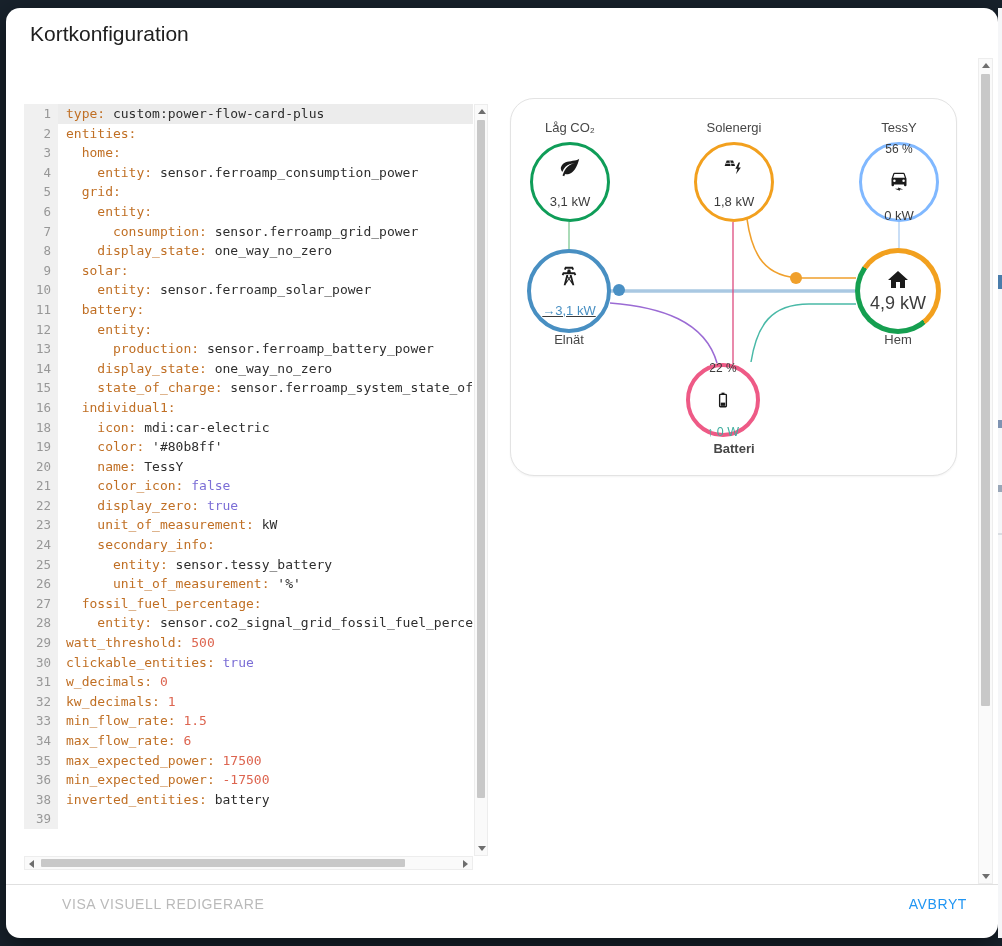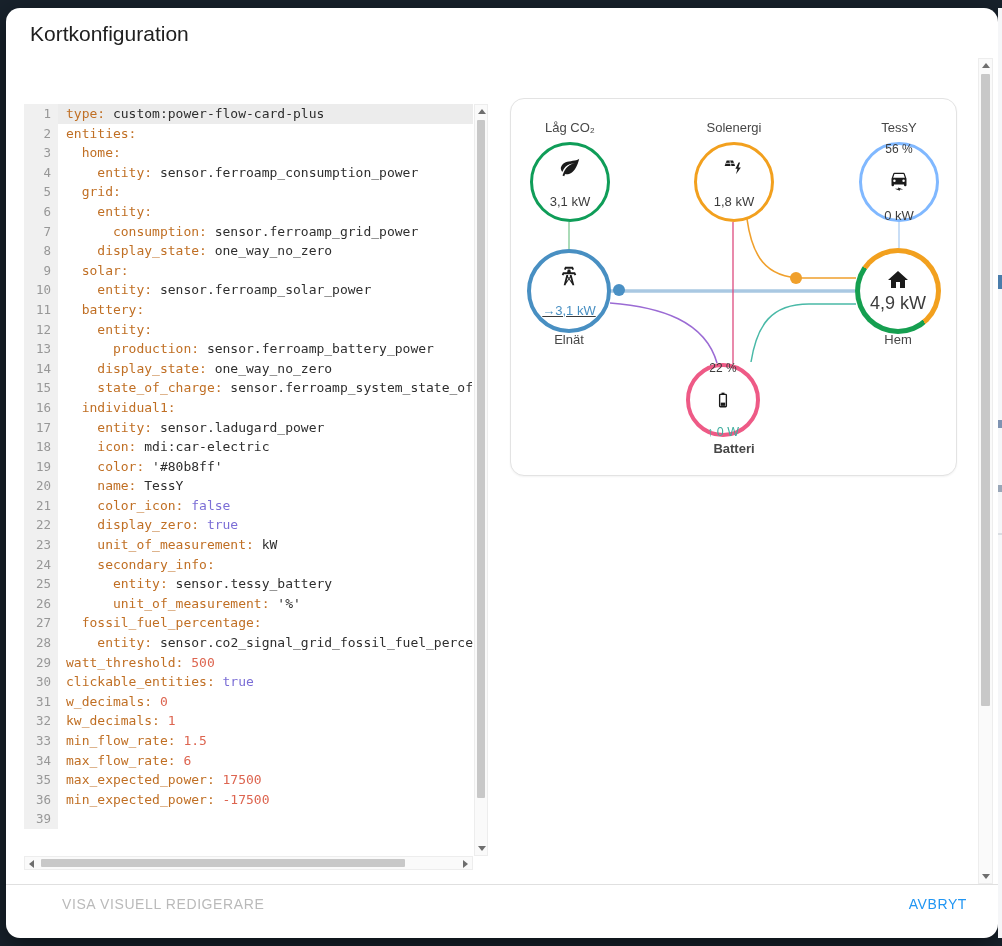--- a/index.html
+++ b/index.html
@@ -25,21 +25,21 @@
   .tri-up{width:0;height:0;border-left:4px solid transparent;border-right:4px solid transparent;border-bottom:5px solid #6e6e6e;}
   .tri-down{width:0;height:0;border-left:4px solid transparent;border-right:4px solid transparent;border-top:5px solid #6e6e6e;}
   .tri-left{width:0;height:0;border-top:4px solid transparent;border-bottom:4px solid transparent;border-right:5px solid #6e6e6e;}
   .tri-right{width:0;height:0;border-top:4px solid transparent;border-bottom:4px solid transparent;border-left:5px solid #6e6e6e;}
 
   .ed-sb-v{right:0;top:4px;width:14px;bottom:14px;}
   .ed-sb-h{left:0;bottom:0;height:14px;right:15px;}
 
   
   .card{position:absolute;left:504px;top:90px;width:445px;height:376px;background:#fff;
-    border:1px solid #e3e3e3;border-radius:14px;box-shadow:0 1px 2px rgba(0,0,0,.05);}
+    border:1px solid #e3e3e3;border-radius:24px;box-shadow:0 1px 2px rgba(0,0,0,.05);}
   .flows{position:absolute;left:0;top:0;width:445px;height:376px;}
   .node{position:absolute;background:#fff;border-radius:50%;display:flex;flex-direction:column;
     align-items:center;justify-content:center;gap:16px;font-size:13px;color:#3c3c3c;box-sizing:content-box;}
   .node-fossil{left:19px;top:43px;width:74px;height:74px;border:3px solid #0f9d58;}
   .node-solar{left:183px;top:43px;width:74px;height:74px;border:3px solid #f2a01e;}
   .node-tessy{left:348px;top:43px;width:74px;height:74px;border:3px solid #80b8ff;}
   .node-grid{left:16px;top:150px;width:76px;height:76px;border:4px solid #488fc2;text-decoration:underline;}
   .node-batt{left:175px;top:264px;width:66px;height:66px;border:4px solid #ee5a86;font-size:12.5px;}
   .home-ring{position:absolute;left:344px;top:149px;width:86px;height:86px;border-radius:50%;}
   .home-inner{position:absolute;left:5px;top:5px;right:5px;bottom:5px;background:#fff;border-radius:50%;
@@ -84,40 +84,40 @@
         <div class="ed-row"><div class="ed-gut">7</div><div class="ed-code"><span class="tk-t">      </span><span class="tk-k">consumption:</span><span class="tk-t"> sensor.ferroamp_grid_power</span></div></div>
         <div class="ed-row"><div class="ed-gut">8</div><div class="ed-code"><span class="tk-t">    </span><span class="tk-k">display_state:</span><span class="tk-t"> one_way_no_zero</span></div></div>
         <div class="ed-row"><div class="ed-gut">9</div><div class="ed-code"><span class="tk-t">  </span><span class="tk-k">solar:</span></div></div>
         <div class="ed-row"><div class="ed-gut">10</div><div class="ed-code"><span class="tk-t">    </span><span class="tk-k">entity:</span><span class="tk-t"> sensor.ferroamp_solar_power</span></div></div>
         <div class="ed-row"><div class="ed-gut">11</div><div class="ed-code"><span class="tk-t">  </span><span class="tk-k">battery:</span></div></div>
         <div class="ed-row"><div class="ed-gut">12</div><div class="ed-code"><span class="tk-t">    </span><span class="tk-k">entity:</span></div></div>
         <div class="ed-row"><div class="ed-gut">13</div><div class="ed-code"><span class="tk-t">      </span><span class="tk-k">production:</span><span class="tk-t"> sensor.ferroamp_battery_power</span></div></div>
         <div class="ed-row"><div class="ed-gut">14</div><div class="ed-code"><span class="tk-t">    </span><span class="tk-k">display_state:</span><span class="tk-t"> one_way_no_zero</span></div></div>
         <div class="ed-row"><div class="ed-gut">15</div><div class="ed-code"><span class="tk-t">    </span><span class="tk-k">state_of_charge:</span><span class="tk-t"> sensor.ferroamp_system_state_of_charge</span></div></div>
         <div class="ed-row"><div class="ed-gut">16</div><div class="ed-code"><span class="tk-t">  </span><span class="tk-k">individual1:</span></div></div>
-        <div class="ed-row"><div class="ed-gut">17</div><div class="ed-code"><span class="tk-t">    </span><span class="tk-k">entity:</span><span class="tk-t"> sensor.ladugard_power</span></div></div>
         <div class="ed-row"><div class="ed-gut">18</div><div class="ed-code"><span class="tk-t">    </span><span class="tk-k">icon:</span><span class="tk-t"> mdi:car-electric</span></div></div>
         <div class="ed-row"><div class="ed-gut">19</div><div class="ed-code"><span class="tk-t">    </span><span class="tk-k">color:</span><span class="tk-t"> '#80b8ff'</span></div></div>
         <div class="ed-row"><div class="ed-gut">20</div><div class="ed-code"><span class="tk-t">    </span><span class="tk-k">name:</span><span class="tk-t"> TessY</span></div></div>
         <div class="ed-row"><div class="ed-gut">21</div><div class="ed-code"><span class="tk-t">    </span><span class="tk-k">color_icon:</span><span class="tk-b"> false</span></div></div>
         <div class="ed-row"><div class="ed-gut">22</div><div class="ed-code"><span class="tk-t">    </span><span class="tk-k">display_zero:</span><span class="tk-b"> true</span></div></div>
         <div class="ed-row"><div class="ed-gut">23</div><div class="ed-code"><span class="tk-t">    </span><span class="tk-k">unit_of_measurement:</span><span class="tk-t"> kW</span></div></div>
         <div class="ed-row"><div class="ed-gut">24</div><div class="ed-code"><span class="tk-t">    </span><span class="tk-k">secondary_info:</span></div></div>
         <div class="ed-row"><div class="ed-gut">25</div><div class="ed-code"><span class="tk-t">      </span><span class="tk-k">entity:</span><span class="tk-t"> sensor.tessy_battery</span></div></div>
         <div class="ed-row"><div class="ed-gut">26</div><div class="ed-code"><span class="tk-t">      </span><span class="tk-k">unit_of_measurement:</span><span class="tk-t"> '%'</span></div></div>
         <div class="ed-row"><div class="ed-gut">27</div><div class="ed-code"><span class="tk-t">  </span><span class="tk-k">fossil_fuel_percentage:</span></div></div>
         <div class="ed-row"><div class="ed-gut">28</div><div class="ed-code"><span class="tk-t">    </span><span class="tk-k">entity:</span><span class="tk-t"> sensor.co2_signal_grid_fossil_fuel_percentage</span></div></div>
         <div class="ed-row"><div class="ed-gut">29</div><div class="ed-code"><span class="tk-k">watt_threshold:</span><span class="tk-n"> 500</span></div></div>
         <div class="ed-row"><div class="ed-gut">30</div><div class="ed-code"><span class="tk-k">clickable_entities:</span><span class="tk-b"> true</span></div></div>
         <div class="ed-row"><div class="ed-gut">31</div><div class="ed-code"><span class="tk-k">w_decimals:</span><span class="tk-n"> 0</span></div></div>
         <div class="ed-row"><div class="ed-gut">32</div><div class="ed-code"><span class="tk-k">kw_decimals:</span><span class="tk-n"> 1</span></div></div>
         <div class="ed-row"><div class="ed-gut">33</div><div class="ed-code"><span class="tk-k">min_flow_rate:</span><span class="tk-n"> 1.5</span></div></div>
         <div class="ed-row"><div class="ed-gut">34</div><div class="ed-code"><span class="tk-k">max_flow_rate:</span><span class="tk-n"> 6</span></div></div>
         <div class="ed-row"><div class="ed-gut">35</div><div class="ed-code"><span class="tk-k">max_expected_power:</span><span class="tk-n"> 17500</span></div></div>
         <div class="ed-row"><div class="ed-gut">36</div><div class="ed-code"><span class="tk-k">min_expected_power:</span><span class="tk-n"> -17500</span></div></div>
+        <div class="ed-row"><div class="ed-gut">38</div><div class="ed-code"><span class="tk-k">inverted_entities:</span><span class="tk-t"> battery</span></div></div>
         <div class="ed-row"><div class="ed-gut">39</div><div class="ed-code"></div></div>
       </div>
     <div class="sbar ed-sb-v">
       <div class="sb-btn" style="top:0;left:0;">
           <div class="tri-up"></div>
         </div>
       <div class="sb-thumb" style="left:2px;right:2px;top:15px;height:678px;"></div>
       <div class="sb-btn" style="bottom:0;left:0;">
           <div class="tri-down"></div>
         </div>

